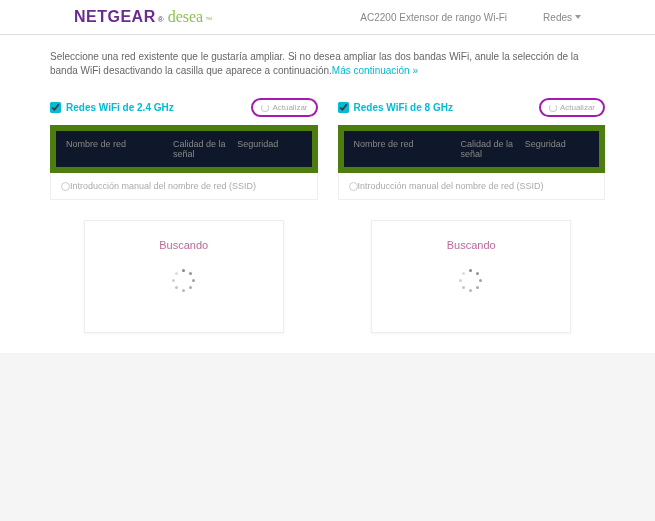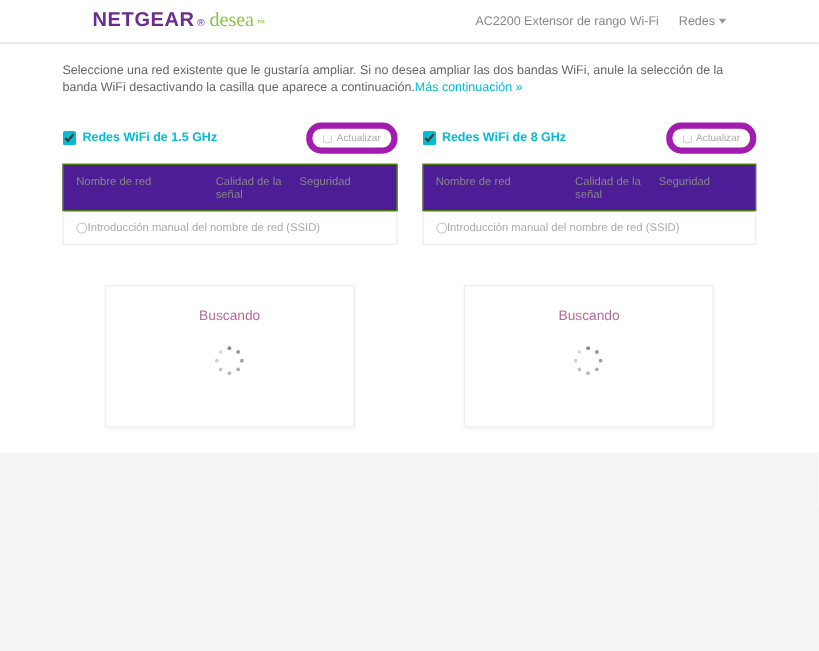--- a/index.html
+++ b/index.html
@@ -3,45 +3,45 @@
 <meta charset="utf-8">
 <style>
 * { box-sizing: border-box; margin: 0; padding: 0; font-family: Arial, sans-serif; }
 body { background: #fff; width: 655px; height: 521px; overflow: hidden; }
 .header { display: flex; justify-content: space-between; align-items: center; padding: 8px 74px; border-bottom: 1px solid #ddd; }
 .logo { display: flex; align-items: baseline; gap: 2px; }
 .logo-netgear { color: #6b2c91; font-weight: bold; font-size: 16px; letter-spacing: 0.5px; }
 .logo-reg { color: #6b2c91; font-size: 8px; vertical-align: super; }
 .logo-genie { color: #8bc34a; font-size: 16px; font-family: cursive; margin-left: 2px; }
 .logo-tm { color: #8bc34a; font-size: 7px; vertical-align: super; }
-.header-right { display: flex; align-items: center; gap: 16px; }
+.header-right { display: flex; align-items: center; gap: 36px; }
 .product-name { color: #888; font-size: 10px; }
 .dropdown { color: #888; font-size: 10px; display: flex; align-items: center; gap: 3px; cursor: pointer; }
 .caret { width: 0; height: 0; border-left: 3px solid transparent; border-right: 3px solid transparent; border-top: 4px solid #999; }
 .content { padding: 15px 50px 0; }
 .instructions { color: #666; font-size: 10px; line-height: 1.4; }
 .instructions strong { font-weight: normal; }
 .more-info { color: #00bcd4; text-decoration: none; }
 .bands { display: flex; gap: 20px; margin-top: 20px; }
 .band { flex: 1; position: relative; }
 .band-header { display: flex; justify-content: space-between; align-items: center; margin-bottom: 8px; }
 .band-check { display: flex; align-items: center; gap: 5px; }
 .band-check input { accent-color: #00bcd4; width: 11px; height: 11px; }
 .band-label { color: #00bcd4; font-size: 10px; font-weight: bold; }
-.refresh-btn { background: #fff; border: 5px solid #a21caf; border-radius: 12px; padding: 3px 8px; font-size: 8px; color: #aaa; display: flex; align-items: center; gap: 3px; }
+.refresh-btn { background: #fff; border: 2px solid #a21caf; border-radius: 12px; padding: 3px 8px; font-size: 8px; color: #aaa; display: flex; align-items: center; gap: 3px; }
 .refresh-icon { display: inline-block; width: 8px; height: 8px; border: 1px solid #ccc; border-radius: 50%; border-top-color: transparent; position: relative; }
-.table-header { display: flex; border: 1px solid #4d7c0f; padding: 8px 10px; background: #4c1d95; }
+.table-header { display: flex; border: 6px solid #4d7c0f; padding: 8px 10px; background: #0f172a; }
 .th { color: #888; font-size: 9px; }
 .th-name { flex: 2; }
 .th-quality { flex: 1.2; }
 .th-security { flex: 1.2; }
 .manual-row { display: flex; align-items: center; gap: 0; padding: 8px 10px; border: 1px solid #eee; border-top: none; }
 .radio-empty { width: 9px; height: 9px; border: 1px solid #ccc; border-radius: 50%; }
 .manual-text { color: #aaa; font-size: 9px; }
-.spinner-box { background: #fff; border: 1px solid #eee; box-shadow: 0 1px 3px rgba(0,0,0,0.05); margin: 32px auto 0; width: 200px; padding: 18px 10px 35px; text-align: center; }
+.spinner-box { background: #fff; border: 1px solid #eee; box-shadow: 0 1px 3px rgba(0,0,0,0.05); margin: 20px auto 0; width: 200px; padding: 18px 10px 35px; text-align: center; }
 .spinner-label { color: #b96a9a; font-size: 11px; margin-bottom: 18px; }
 .spinner { display: inline-block; width: 24px; height: 24px; position: relative; }
 .spinner span { position: absolute; width: 3px; height: 3px; background: #888; border-radius: 50%; }
 .spinner span:nth-child(1){top:0;left:10px;opacity:1}.spinner span:nth-child(2){top:3px;left:17px;opacity:.9}.spinner span:nth-child(3){top:10px;left:20px;opacity:.8}.spinner span:nth-child(4){top:17px;left:17px;opacity:.7}.spinner span:nth-child(5){top:20px;left:10px;opacity:.6}.spinner span:nth-child(6){top:17px;left:3px;opacity:.5}.spinner span:nth-child(7){top:10px;left:0;opacity:.4}.spinner span:nth-child(8){top:3px;left:3px;opacity:.3}
 .gray-area { background: #f5f5f5; height: 180px; margin-top: 20px; }
 </style>
 </head>
 <body>
 
 <div class="header">
@@ -63,21 +63,21 @@
 <div class="content">
   <p class="instructions">
     <strong><span>Seleccione una red existente que le gustaría ampliar. Si no desea ampliar las dos bandas</span></strong> <span>WiFi, anule la selección de la banda WiFi desactivando la casilla que aparece a continuación.</span><a href="#" class="more-info">Más continuación »</a>
   </p>
 
   <div class="bands">
     <div class="band">
       <div class="band-header">
         <label class="band-check">
           <input type="checkbox" checked="" style="">
-          <span class="band-label">Redes WiFi de 1.5 GHz</span>
+          <span class="band-label">Redes WiFi de 2.4 GHz</span>
         </label>
         <button class="refresh-btn">
             <span class="refresh-icon"></span>
             <span>Actualizar</span>
           </button>
       </div>
       <div class="table-header">
         <div class="th th-name">Nombre de red</div>
         <div class="th th-quality">Calidad de la señal</div>
         <div class="th th-security">Seguridad</div>

